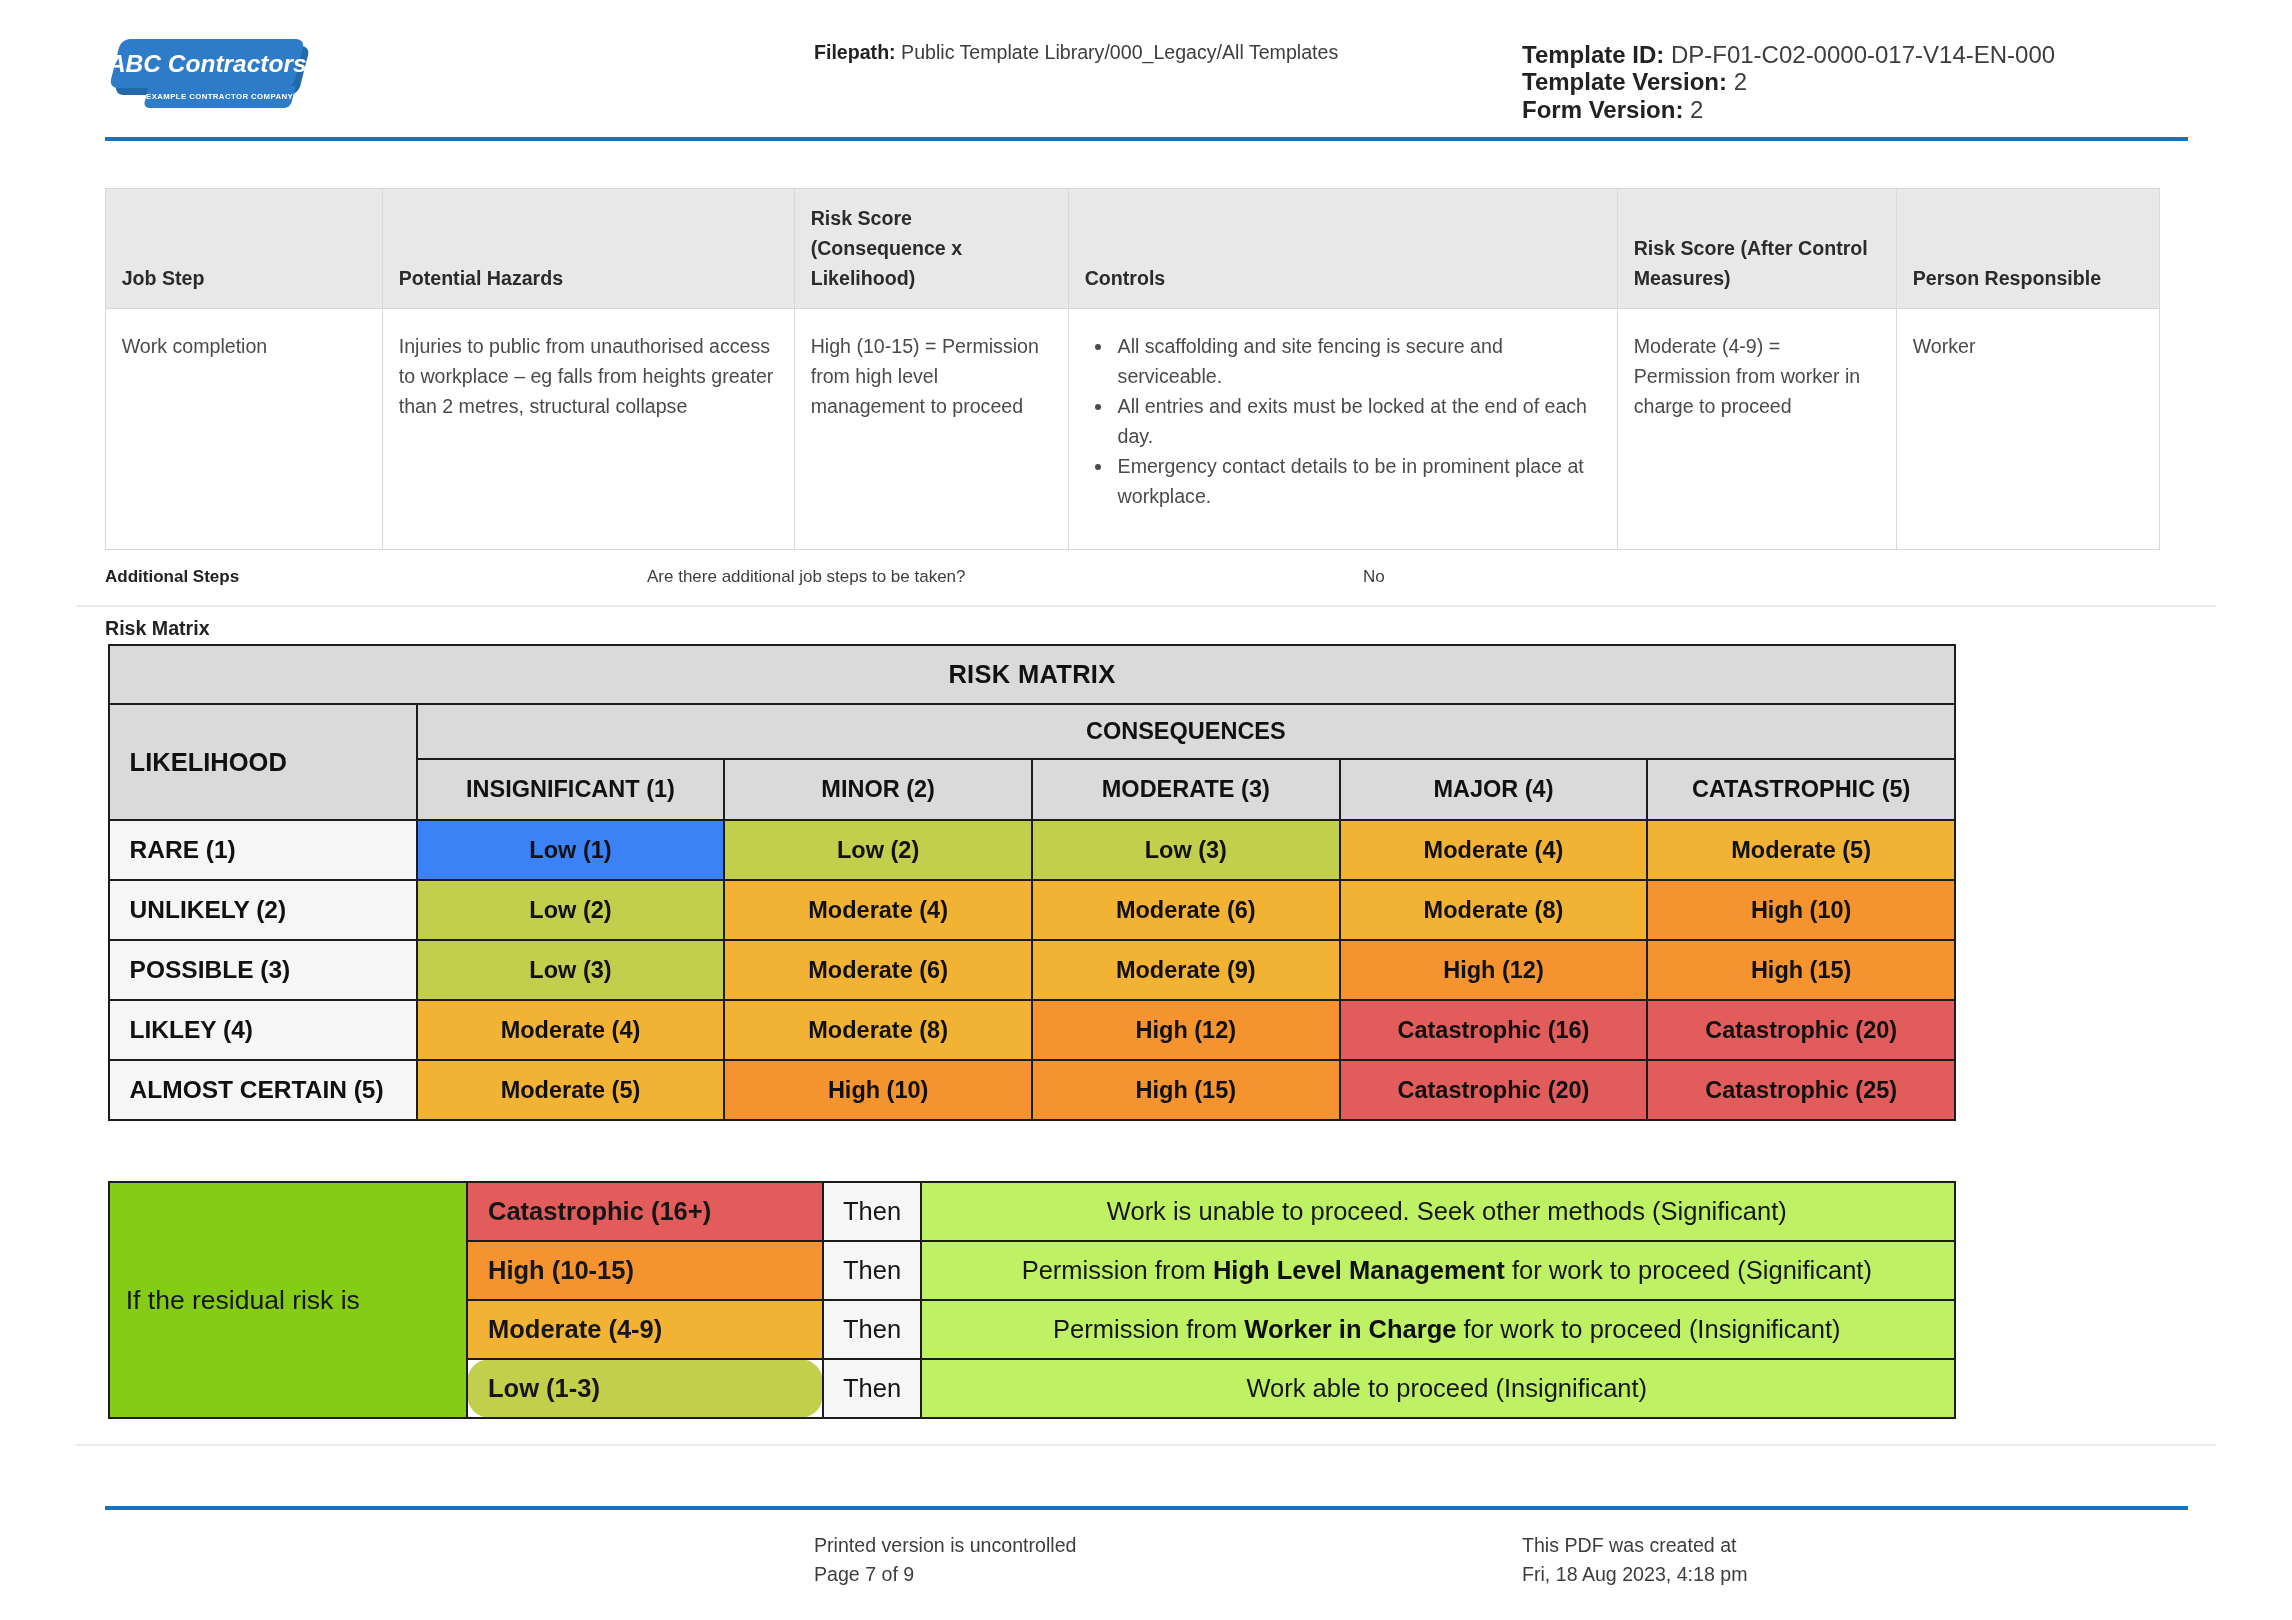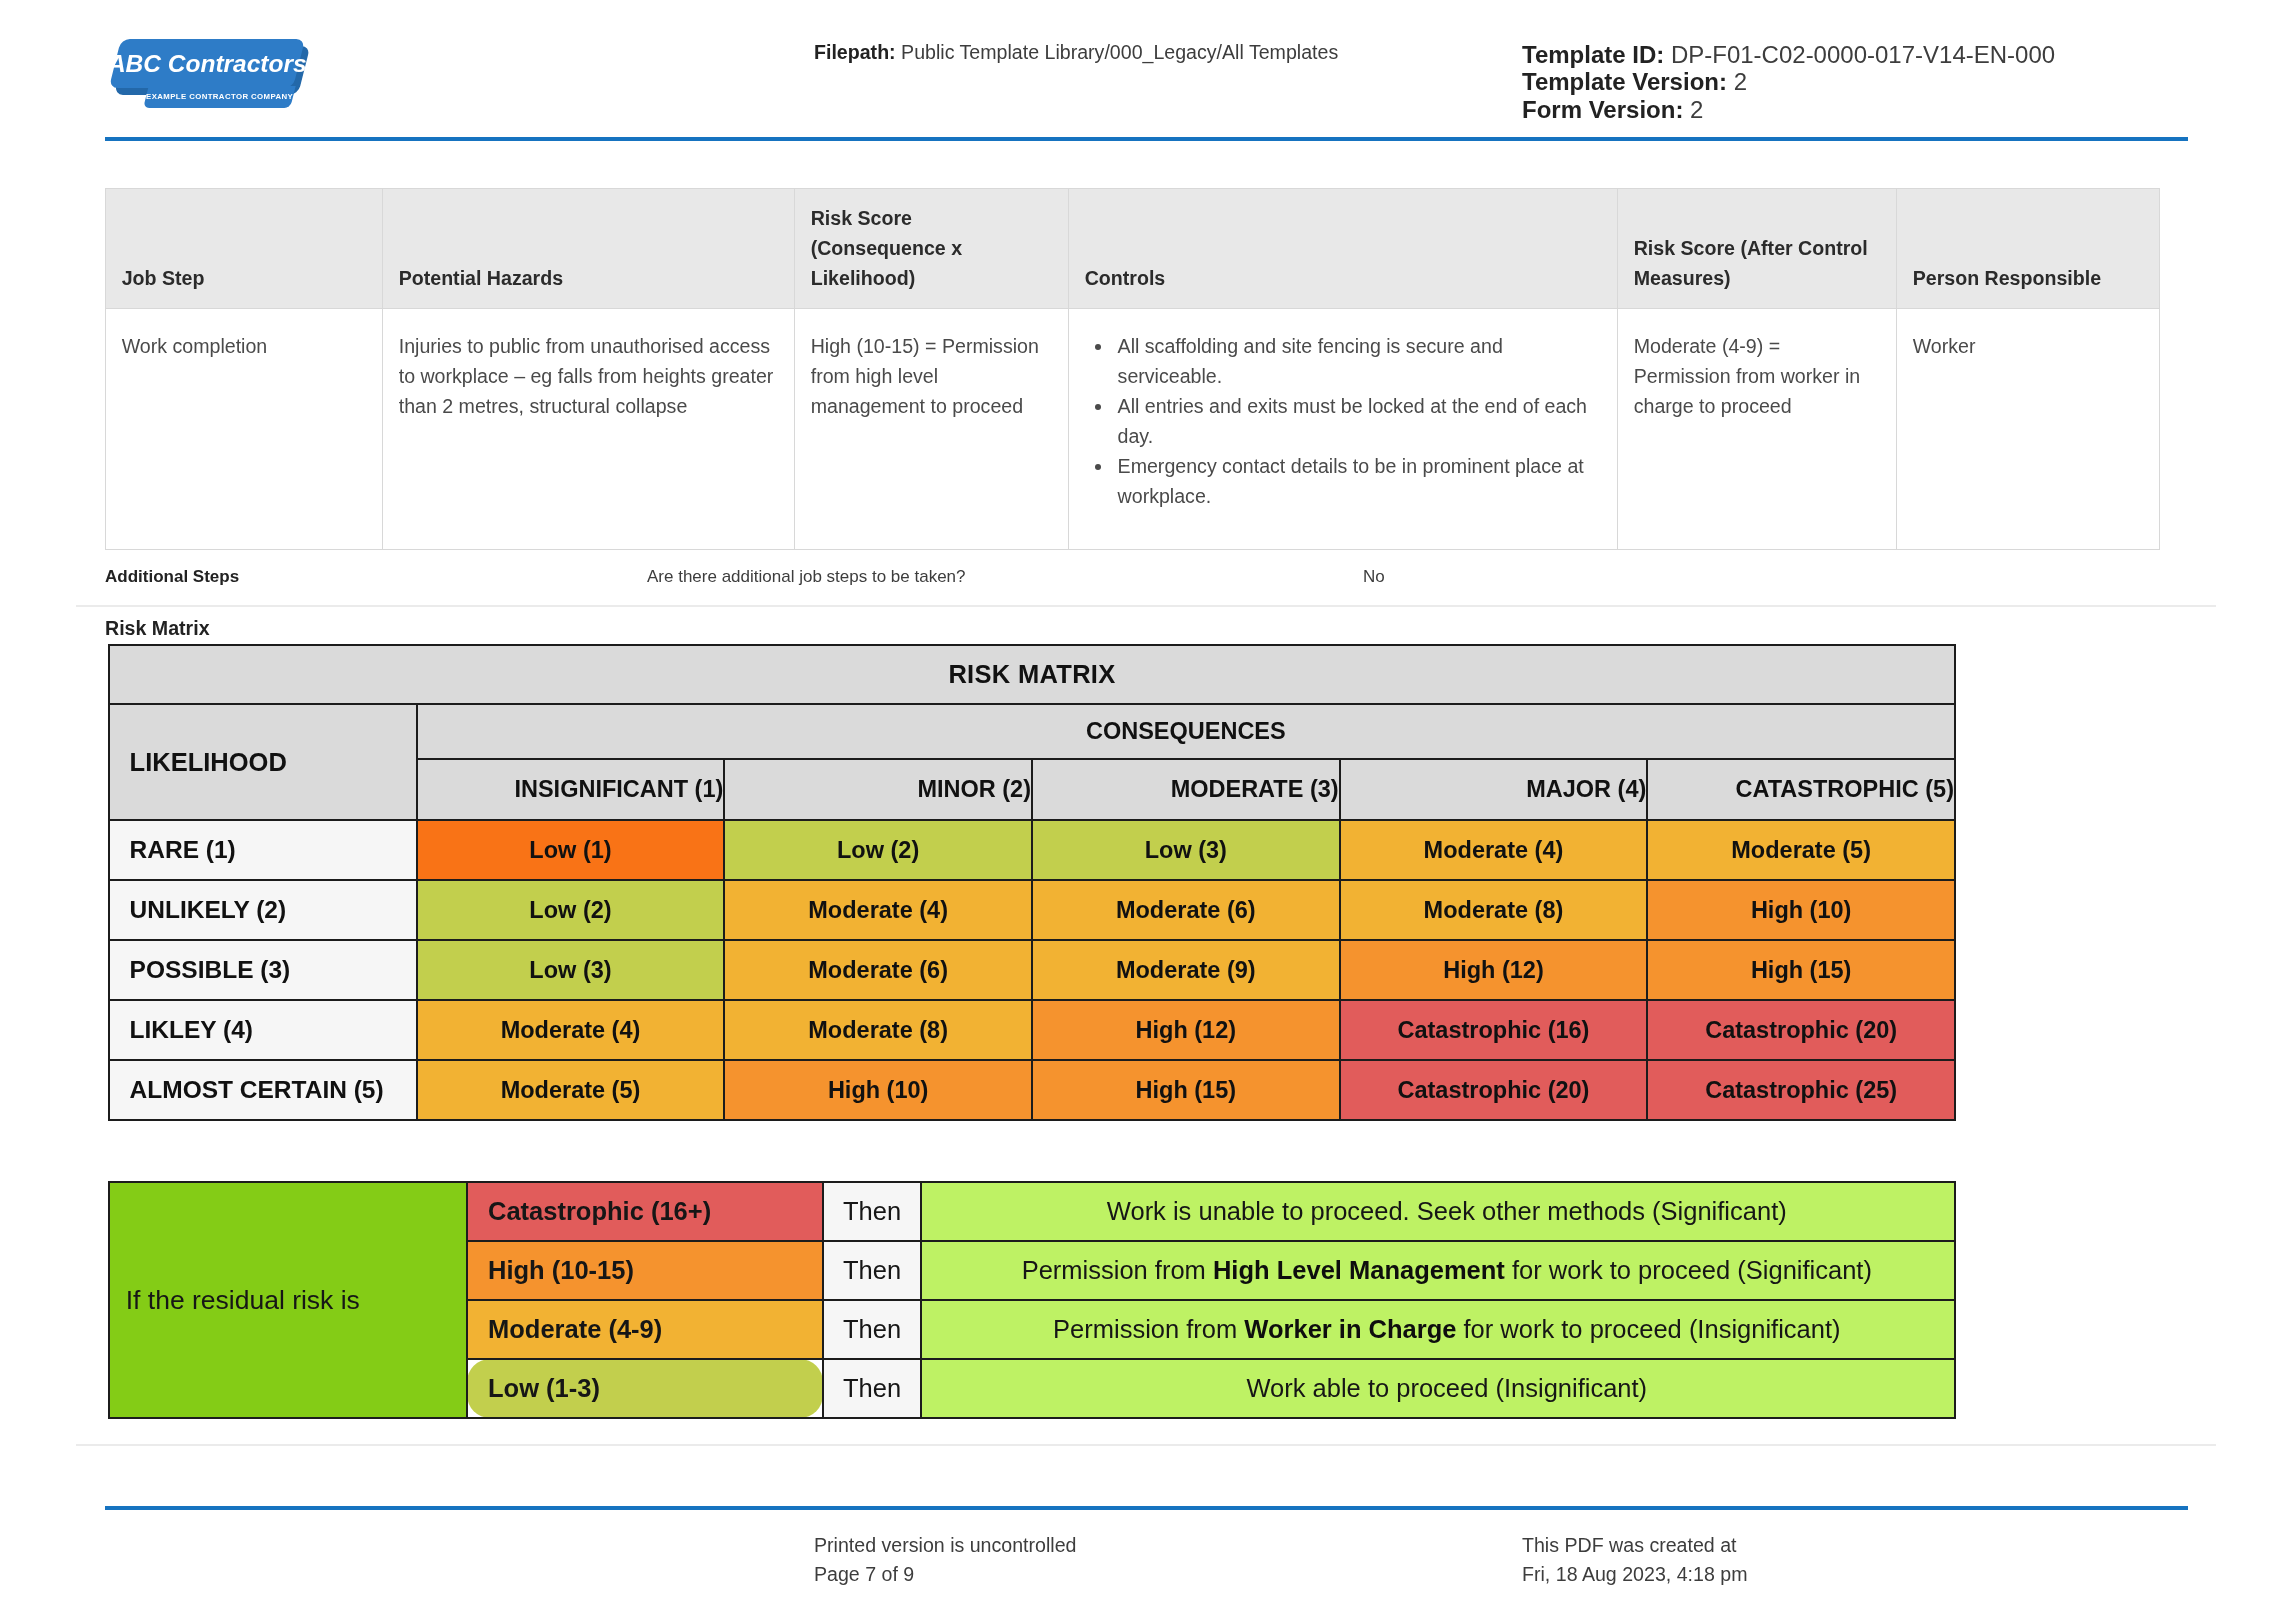--- a/index.html
+++ b/index.html
@@ -55,21 +55,21 @@
   .div-1 { top:605px; } .div-2 { top:1444px; }
 
   .section-label { position:absolute; left:105px; top:617px; font-size:19.6px; font-weight:bold; color:#222; }
 
   
   .matrix { position:absolute; left:108px; top:644px; width:1848px; border-collapse:collapse; table-layout:fixed; }
   .matrix th, .matrix td { border:2.9px solid #1C1C1C; font-size:23.5px; color:#111; }
   .matrix .m-title { background:#DADADA; font-weight:bold; text-align:center; height:59px; font-size:25.5px; letter-spacing:0.3px; }
   .matrix .m-likelihood { background:#DADADA; font-weight:bold; text-align:left; padding-left:19.6px; font-size:25.5px; width:358px; }
   .matrix .m-consequences { background:#DADADA; font-weight:bold; text-align:center; height:55px; }
-  .matrix .m-colhead { background:#DADADA; font-weight:bold; text-align:right; height:61px; width:298px; }
+  .matrix .m-colhead { background:#DADADA; font-weight:bold; text-align:center; height:61px; width:298px; }
   .matrix .m-rowlabel { background:#F6F6F6; font-weight:bold; text-align:left; padding-left:19.6px; height:60px; font-size:24.5px; }
   .matrix .m-cell { font-weight:bold; text-align:center; height:60px; }
 
   
   .residual { position:absolute; left:108px; top:1181px; width:1848px; border-collapse:collapse; table-layout:fixed; }
   .residual td { border:2.9px solid #1C1C1C; font-size:25.5px; color:#161616; height:59px; }
   .residual .r-label { background:#84cc16; width:358px; padding-left:15.7px; font-size:26.5px; }
   .residual .r-risk { font-weight:bold; width:356px; padding-left:20px; }
   .residual .r-then { background:#F6F6F6; width:98px; text-align:center; }
   .residual .r-result { background:#bef264; padding-left:17.6px;text-align:center; }
@@ -175,21 +175,21 @@
           <th class="m-colhead">INSIGNIFICANT (1)</th>
           <th class="m-colhead">MINOR (2)</th>
           <th class="m-colhead">MODERATE (3)</th>
           <th class="m-colhead">MAJOR (4)</th>
           <th class="m-colhead">CATASTROPHIC (5)</th>
         </tr>
     </tbody>
     <tbody id="matrix-rows">
         <tr>
           <th class="m-rowlabel">RARE (1)</th>
-          <td class="m-cell" style="background: #f97316;">Low (1)</td>
+          <td class="m-cell" style="background: #3b82f6;">Low (1)</td>
           <td class="m-cell" style="background: rgb(194, 207, 77);">Low (2)</td>
           <td class="m-cell" style="background: rgb(194, 207, 77);">Low (3)</td>
           <td class="m-cell" style="background: rgb(242, 178, 51);">Moderate (4)</td>
           <td class="m-cell" style="background: rgb(242, 178, 51);">Moderate (5)</td>
         </tr>
         <tr>
           <th class="m-rowlabel">UNLIKELY (2)</th>
           <td class="m-cell" style="background: rgb(194, 207, 77);">Low (2)</td>
           <td class="m-cell" style="background: rgb(242, 178, 51);">Moderate (4)</td>
           <td class="m-cell" style="background: rgb(242, 178, 51);">Moderate (6)</td>

